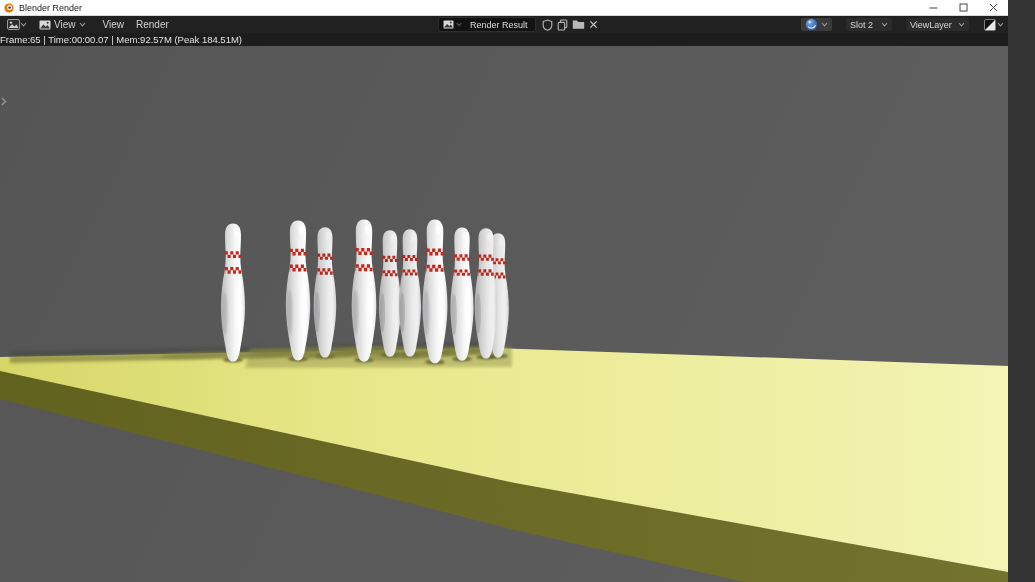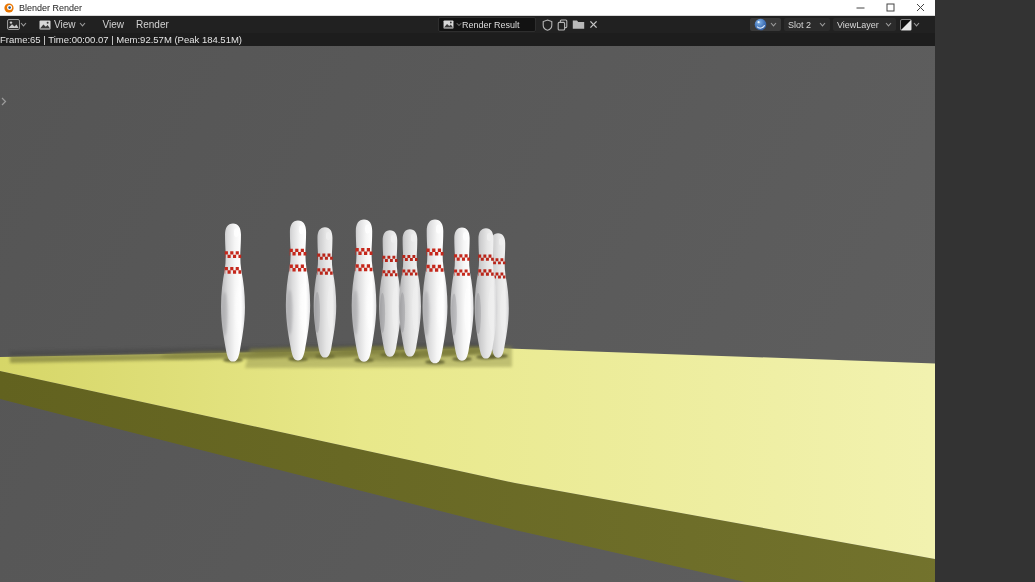--- a/index.html
+++ b/index.html
@@ -1,17 +1,17 @@
 <!DOCTYPE html>
 <html><head>
 <meta charset="utf-8">
 <style>
   html,body{margin:0;padding:0;background:#333;}
   .app{
-    position:relative;width:935px;height:582px;overflow:hidden;
+    position:relative;width:1008px;height:582px;overflow:hidden;
     font-family:"Liberation Sans","DejaVu Sans",sans-serif;
     background:#eab308;
   }
   
   .titlebar{
     position:absolute;top:0;left:0;width:100%;height:16px;
     background:#ffffff;border-bottom:1px solid #d9d9d9;
     display:flex;align-items:center;box-sizing:border-box;
   }
   .titlebar .logo{margin-left:4px;width:10px;height:10px;flex:0 0 auto;}
@@ -29,26 +29,26 @@
   .menu-label{padding:0 6px;color:#d2d2d2;}
   .chev{flex:0 0 auto;}
   .datablock{
     position:absolute;left:438px;top:2px;height:13px;
     display:flex;align-items:center;
   }
   .db-field{
     display:flex;align-items:center;height:13px;background:#121212;
     border:1px solid #2e2e2e;border-radius:2px;padding:0 4px;width:88px;
   }
-  .db-field .value{margin-left:0;font-size:9px;color:#dcdcdc;white-space:nowrap;}
+  .db-field .value{margin-left:8px;font-size:9px;color:#dcdcdc;white-space:nowrap;}
   .db-icons{display:flex;align-items:center;margin-left:4px;}
   .db-icons > *{margin:0 2px;}
   .hdr-right{
-    position:absolute;right:14px;top:2px;height:13px;
-    display:flex;align-items:flex-start;gap:3px;
+    position:absolute;right:3px;top:2px;height:13px;
+    display:flex;align-items:flex-start;gap:14px;
   }
   .pill{
     display:flex;align-items:center;height:13px;background:#2b2b2b;
     border-radius:2px;padding:0 4px;font-size:9px;color:#d8d8d8;white-space:nowrap;
   }
   .pill .value{margin-right:5px;}
   .sphere-btn{background:#3a3a3a;}
   
   .infobar{
     position:absolute;top:33px;left:0;width:100%;height:13px;

